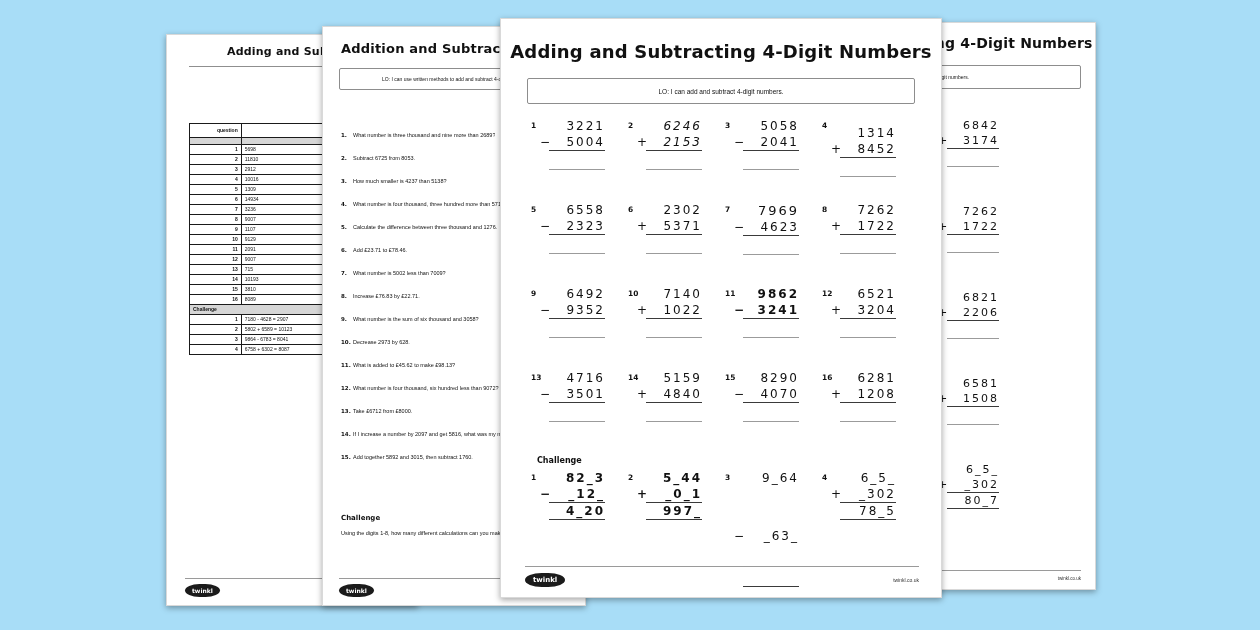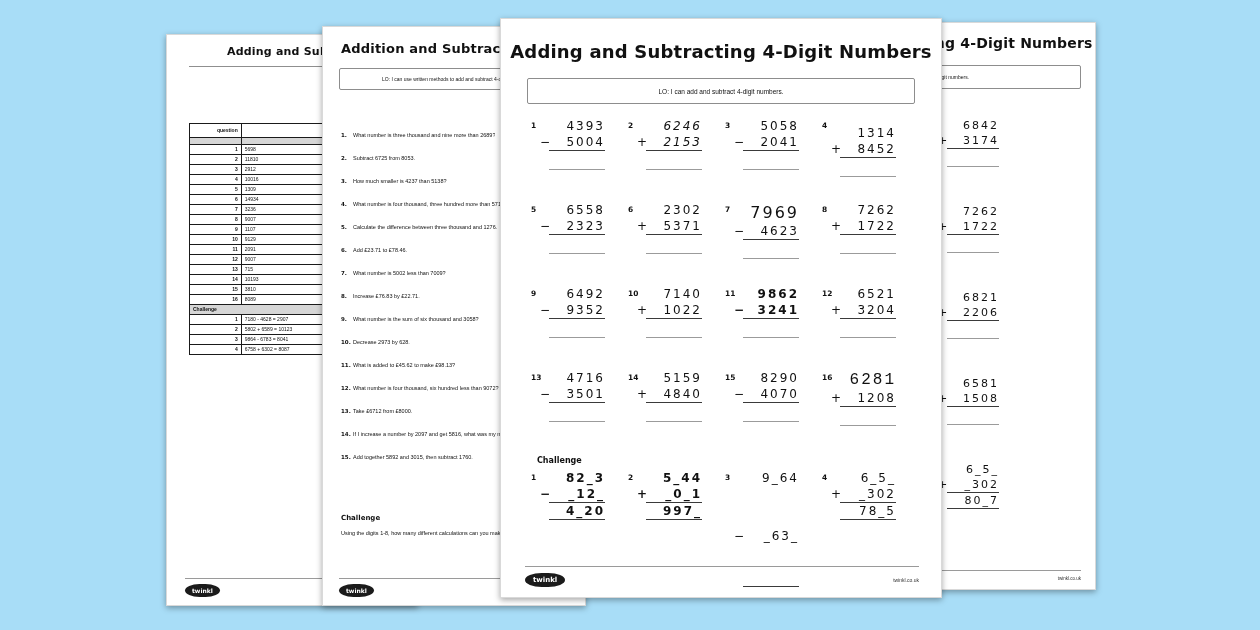--- a/index.html
+++ b/index.html
@@ -358,21 +358,21 @@
       <div class="doc-title" style="font-size:18px;margin:22px 0 0 0;">Adding and Subtracting 4-Digit Numbers</div>
 
       <div class="lo-box" style="margin:16px 26px 0 26px;height:24px;">
         <span style="font-size:6.5px;">LO: I can add and subtract 4-digit numbers.</span>
       </div>
 
       <div class="sum-grid" id="sums3" style="position:absolute;left:30px;top:100px;width:390px;">
           <div class="sum" style="width: 97px; height: 84px;">
             <div class="qno" style="font-size: 7.44px; width: 18px; flex: 0 0 auto; padding-top: 2px;">1</div>
             <div class="stack" style="width: 56px;">
-              <div class="ln" style="font-size: 12px;">4393</div>
+              <div class="ln" style="font-size: 12px;">3221</div>
               <div class="ln op" style="font-size: 12px; margin-top: 2px;"><span class="sign">−</span><span>5004</span></div>
               <div class="bar"></div>
               <div style="height: 18px;"></div>
               <div class="ansbar"></div>
             </div>
           </div>
           <div class="sum" style="width: 97px; height: 84px;">
             <div class="qno" style="font-size: 7.44px; width: 18px; flex: 0 0 auto; padding-top: 2px;">2</div>
             <div class="stack" style="width: 56px; font-style: italic;">
               <div class="ln" style="font-size: 12px;">6246</div>
@@ -418,21 +418,21 @@
               <div class="ln" style="font-size: 12px;">2302</div>
               <div class="ln op" style="font-size: 12px; margin-top: 2px;"><span class="sign">+</span><span>5371</span></div>
               <div class="bar"></div>
               <div style="height: 18px;"></div>
               <div class="ansbar"></div>
             </div>
           </div>
           <div class="sum" style="width: 97px; height: 84px;">
             <div class="qno" style="font-size: 7.44px; width: 18px; flex: 0 0 auto; padding-top: 2px;">7</div>
             <div class="stack" style="width: 56px;">
-              <div class="ln" style="font-size: 16px;">7969</div>
+              <div class="ln" style="font-size: 13px;">7969</div>
               <div class="ln op" style="font-size: 12px; margin-top: 2px;"><span class="sign">−</span><span>4623</span></div>
               <div class="bar"></div>
               <div style="height: 18px;"></div>
               <div class="ansbar"></div>
             </div>
           </div>
           <div class="sum" style="width: 97px; height: 84px;">
             <div class="qno" style="font-size: 7.44px; width: 18px; flex: 0 0 auto; padding-top: 2px;">8</div>
             <div class="stack" style="width: 56px;">
               <div class="ln" style="font-size: 12px;">7262</div>
@@ -508,21 +508,21 @@
               <div class="ln" style="font-size: 12px;">8290</div>
               <div class="ln op" style="font-size: 12px; margin-top: 2px;"><span class="sign">−</span><span>4070</span></div>
               <div class="bar"></div>
               <div style="height: 18px;"></div>
               <div class="ansbar"></div>
             </div>
           </div>
           <div class="sum" style="width: 97px; height: 84px;">
             <div class="qno" style="font-size: 7.44px; width: 18px; flex: 0 0 auto; padding-top: 2px;">16</div>
             <div class="stack" style="width: 56px;">
-              <div class="ln" style="font-size: 16px; font-family: Liberation Mono, monospace;">6281</div>
+              <div class="ln" style="font-size: 12px;">6281</div>
               <div class="ln op" style="font-size: 12px; margin-top: 2px;"><span class="sign">+</span><span>1208</span></div>
               <div class="bar"></div>
               <div style="height: 18px;"></div>
               <div class="ansbar"></div>
             </div>
           </div>
         </div>
 
       <div class="chal-head" style="position:absolute;left:36px;top:437px;font-size:8px;">Challenge</div>
 

